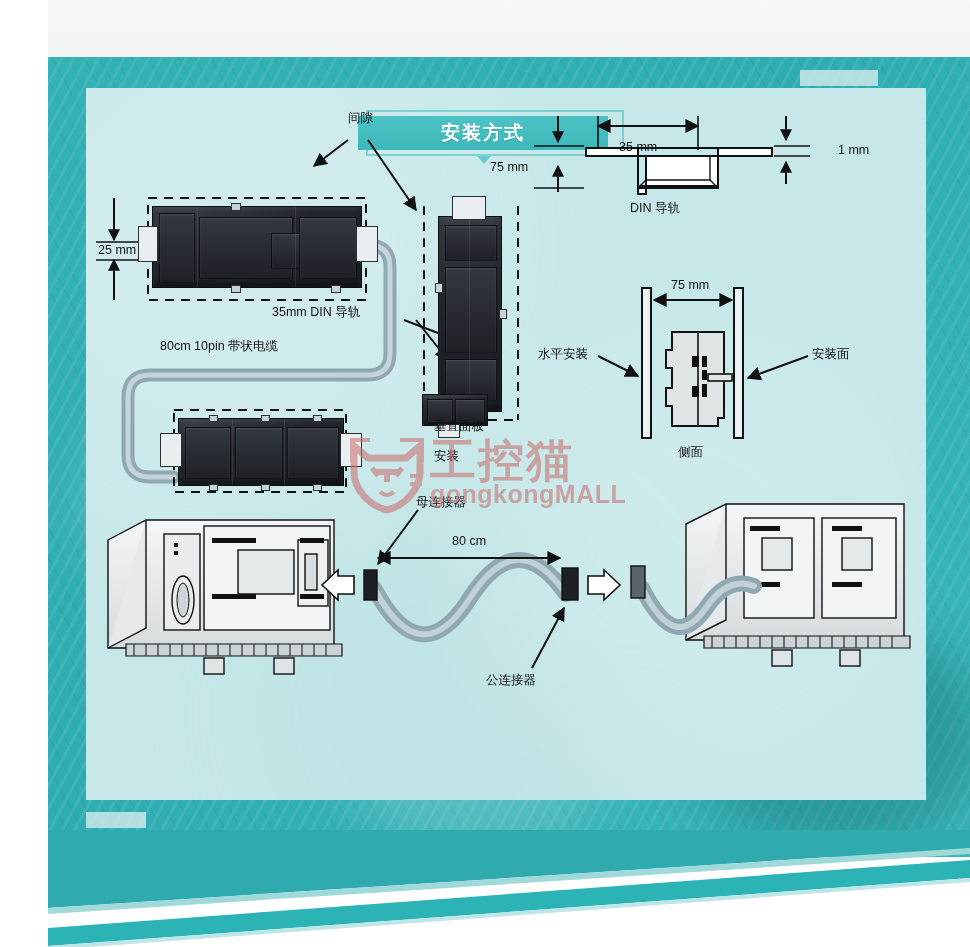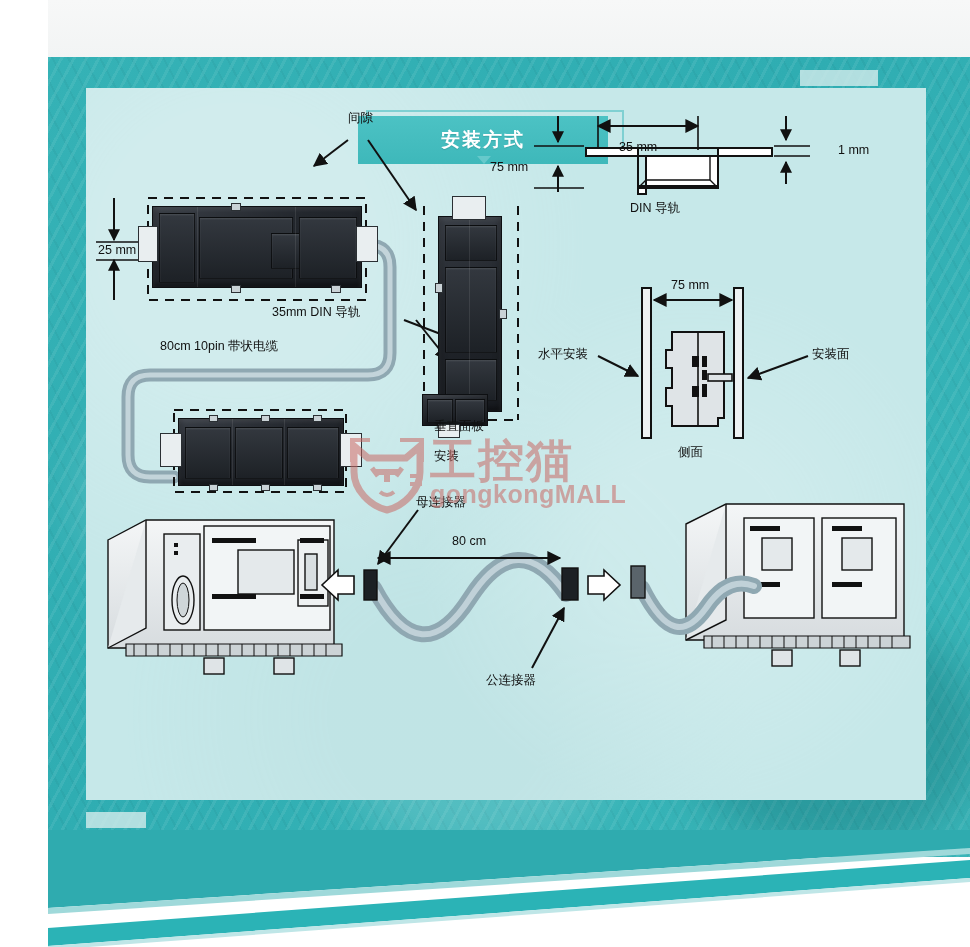--- a/index.html
+++ b/index.html
@@ -38,21 +38,21 @@
   .card .noise{position:absolute;inset:0;opacity:.30;
     background:
       radial-gradient(circle at 18% 22%, rgba(255,255,255,.6) 0 16%, rgba(255,255,255,0) 40%),
       radial-gradient(circle at 72% 64%, rgba(255,255,255,.5) 0 12%, rgba(255,255,255,0) 36%),
       radial-gradient(circle at 42% 88%, rgba(160,205,206,.45) 0 14%, rgba(160,205,206,0) 40%);}
 
   
   .banner-wrap{position:absolute;left:272px;top:22px;width:270px;height:48px;}
   .banner-outline{position:absolute;left:8px;top:0;width:258px;height:46px;
     border:2px solid #7fd0d2;box-sizing:border-box;}
-  .banner{position:absolute;left:0;top:6px;width:250px;height:48px;
+  .banner{position:absolute;left:0;top:6px;width:250px;height:34px;
     background:linear-gradient(180deg,#4cc2c4 0%,#3eb8ba 100%);
     display:flex;align-items:center;justify-content:center;}
   .banner-text{color:#ffffff;font-size:19px;font-weight:bold;letter-spacing:2px;
     text-shadow:0 1px 1px rgba(0,0,0,.12);}
   .banner-tick{position:absolute;left:119px;top:46px;width:0;height:0;
     border-left:7px solid transparent;border-right:7px solid transparent;
     border-top:8px solid #66c9cb;}
 
   
   .layer{position:absolute;left:0;top:0;width:840px;height:712px;}

